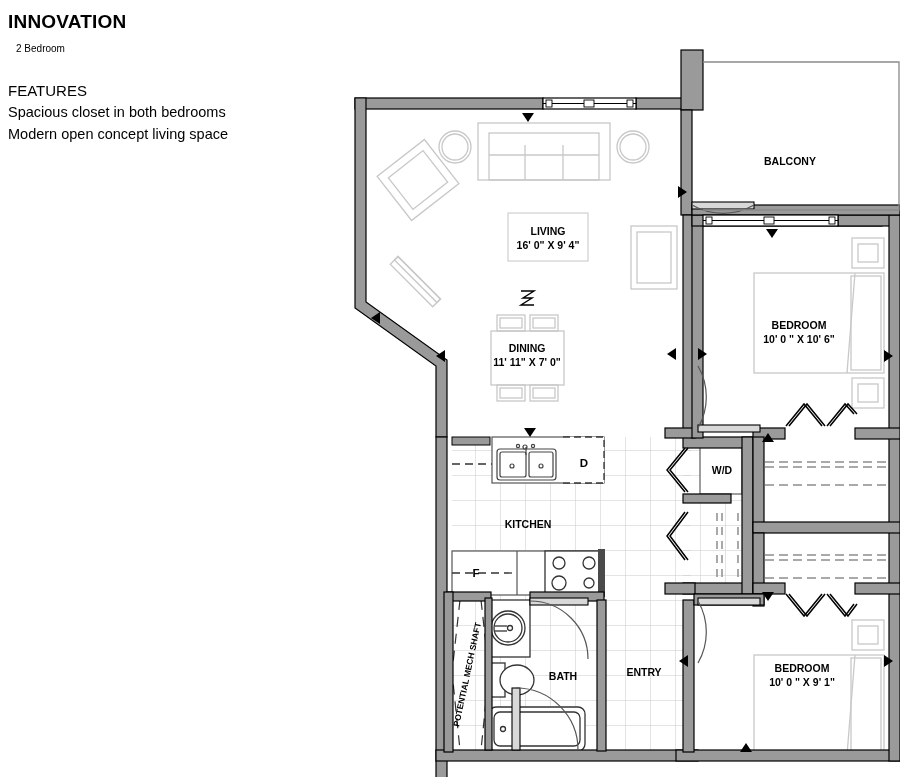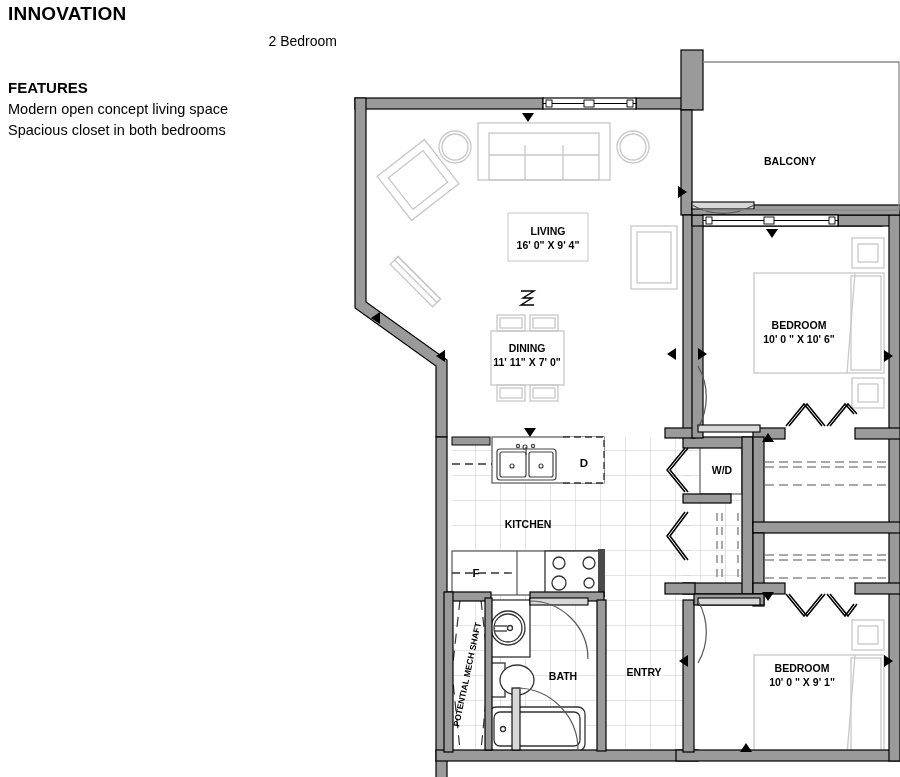--- a/index.html
+++ b/index.html
@@ -1,38 +1,38 @@
 <!DOCTYPE html>
 <html><head>
 <meta charset="utf-8">
 <style>
   html,body{margin:0;padding:0;background:#ffffff;}
   body{width:900px;height:777px;position:relative;overflow:hidden;
        font-family:"Liberation Sans","DejaVu Sans",sans-serif;color:#000;}
 
   
-  #info-panel{position:absolute;left:8px;top:4px;width:330px;}
+  #info-panel{position:absolute;left:8px;top:12px;width:330px;}
   #plan-title{font-size:19px;font-weight:bold;letter-spacing:.2px;margin:0 0 6px 0;line-height:1.1;}
-  .info-line{font-size:14px;line-height:1.55;margin:1px;text-align:right;}
-  #features-heading{font-size:15px;font-weight:bold;margin:26px 0 3px 0;}
+  .info-line{font-size:10px;line-height:1.55;margin:8px;}
+  #features-heading{font-size:15px;font-weight:normal;margin:26px 0 3px 0;}
   .feature-line{font-size:14.5px;line-height:1.5;margin:0;}
 
   
   #floorplan{position:absolute;left:0;top:0;width:900px;height:777px;}
   #floorplan svg{display:block;}
 </style>
 </head>
 <body>
 
 <div id="info-panel">
   <h1 id="plan-title">INNOVATION</h1>
   <p class="info-line">2 Bedroom</p>
   <h2 id="features-heading">FEATURES</h2>
+  <p class="feature-line">Spacious closet in both bedrooms</p>
   <p class="feature-line">Modern open concept living space</p>
-  <p class="feature-line">Spacious closet in both bedrooms</p>
 </div>
 
 <div id="floorplan">
 <svg width="900" height="777" viewBox="0 0 900 777" xmlns="http://www.w3.org/2000/svg">
   <defs>
     <pattern id="tilegrid" width="25" height="25" patternUnits="userSpaceOnUse">
       <path d="M25 0 L0 0 0 25" fill="none" stroke="#cacaca" stroke-width="1"></path>
     </pattern>
     <g id="bifold-l">
       <path d="M0 0 L16 16 L32 0" fill="none" stroke="#000" stroke-width="1.6"></path>

